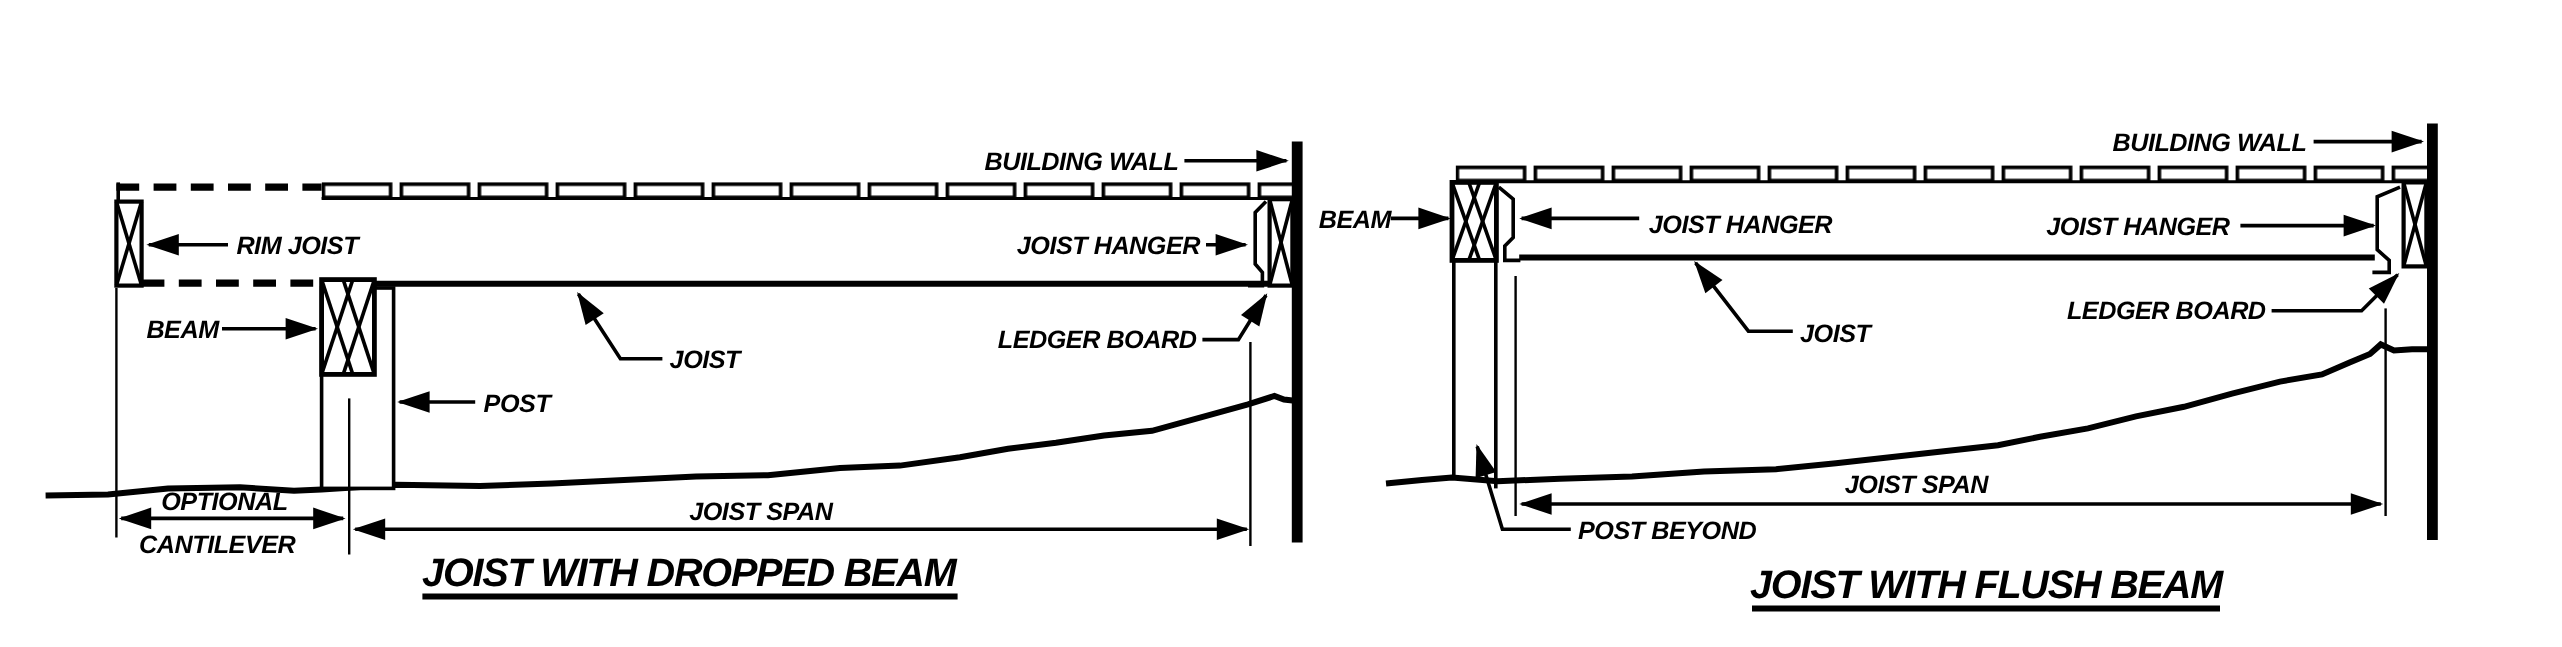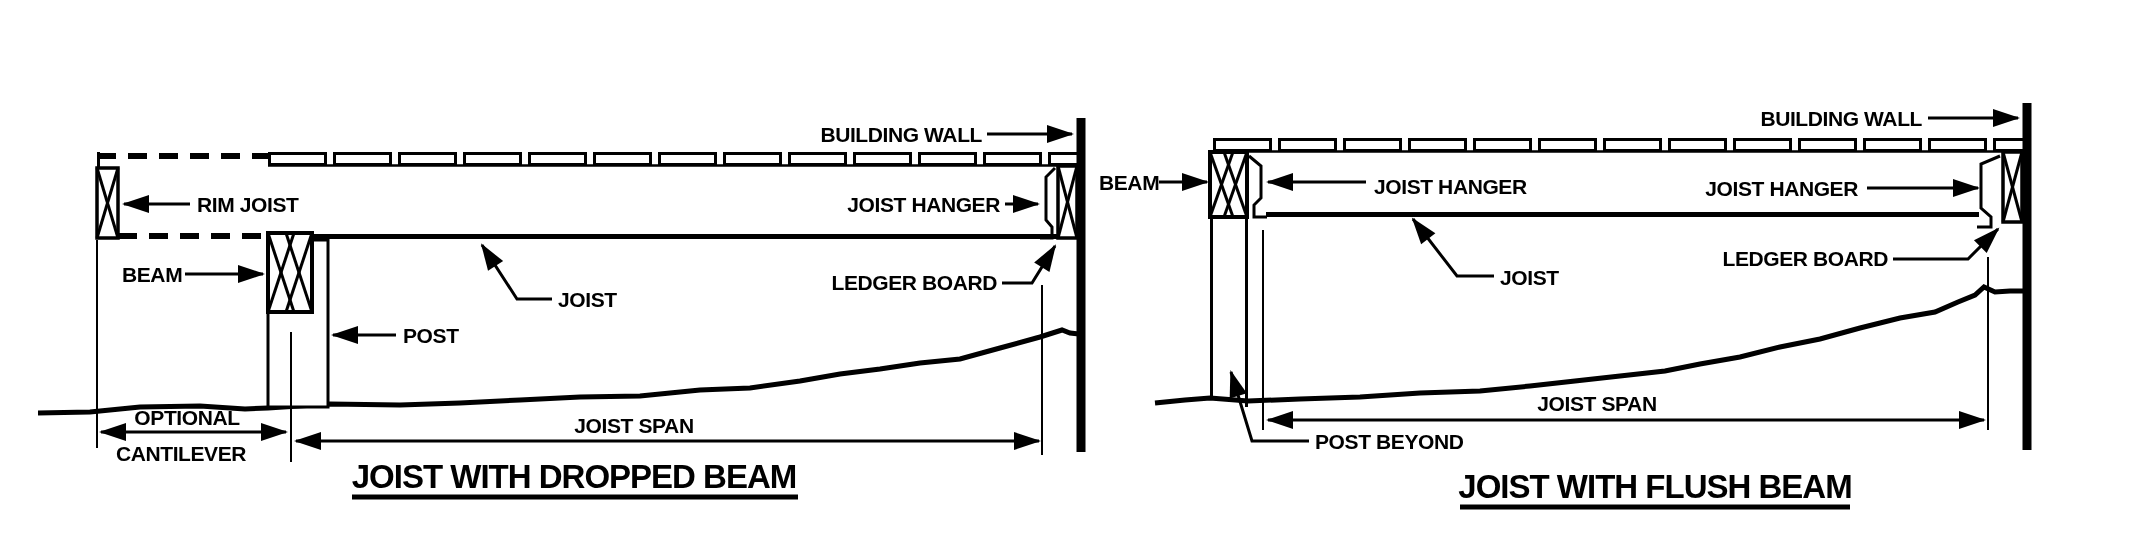--- a/index.html
+++ b/index.html
@@ -1,16 +1,16 @@
 <!DOCTYPE html>
 <html><head>
 <meta charset="utf-8">
 <style>
   html,body{margin:0;padding:0;background:#ffffff;}
-  .stage{width:2135px;height:539px;position:relative;background:#fff;overflow:hidden;}
+  .stage{width:2135px;height:539px;position:relative;background:#fff;overflow:hidden;font-style:italic;}
   svg{display:block;}
   text{font-family:"Liberation Sans","DejaVu Sans",sans-serif;font-weight:700;fill:#000;}
   .lbl{font-size:21px;letter-spacing:-0.4px;}
   .ttl{font-size:33px;letter-spacing:-1px;}
 </style>
 </head>
 <body>
 
 <div class="stage">
 <svg width="2135" height="539" viewBox="0 0 2135 539">

